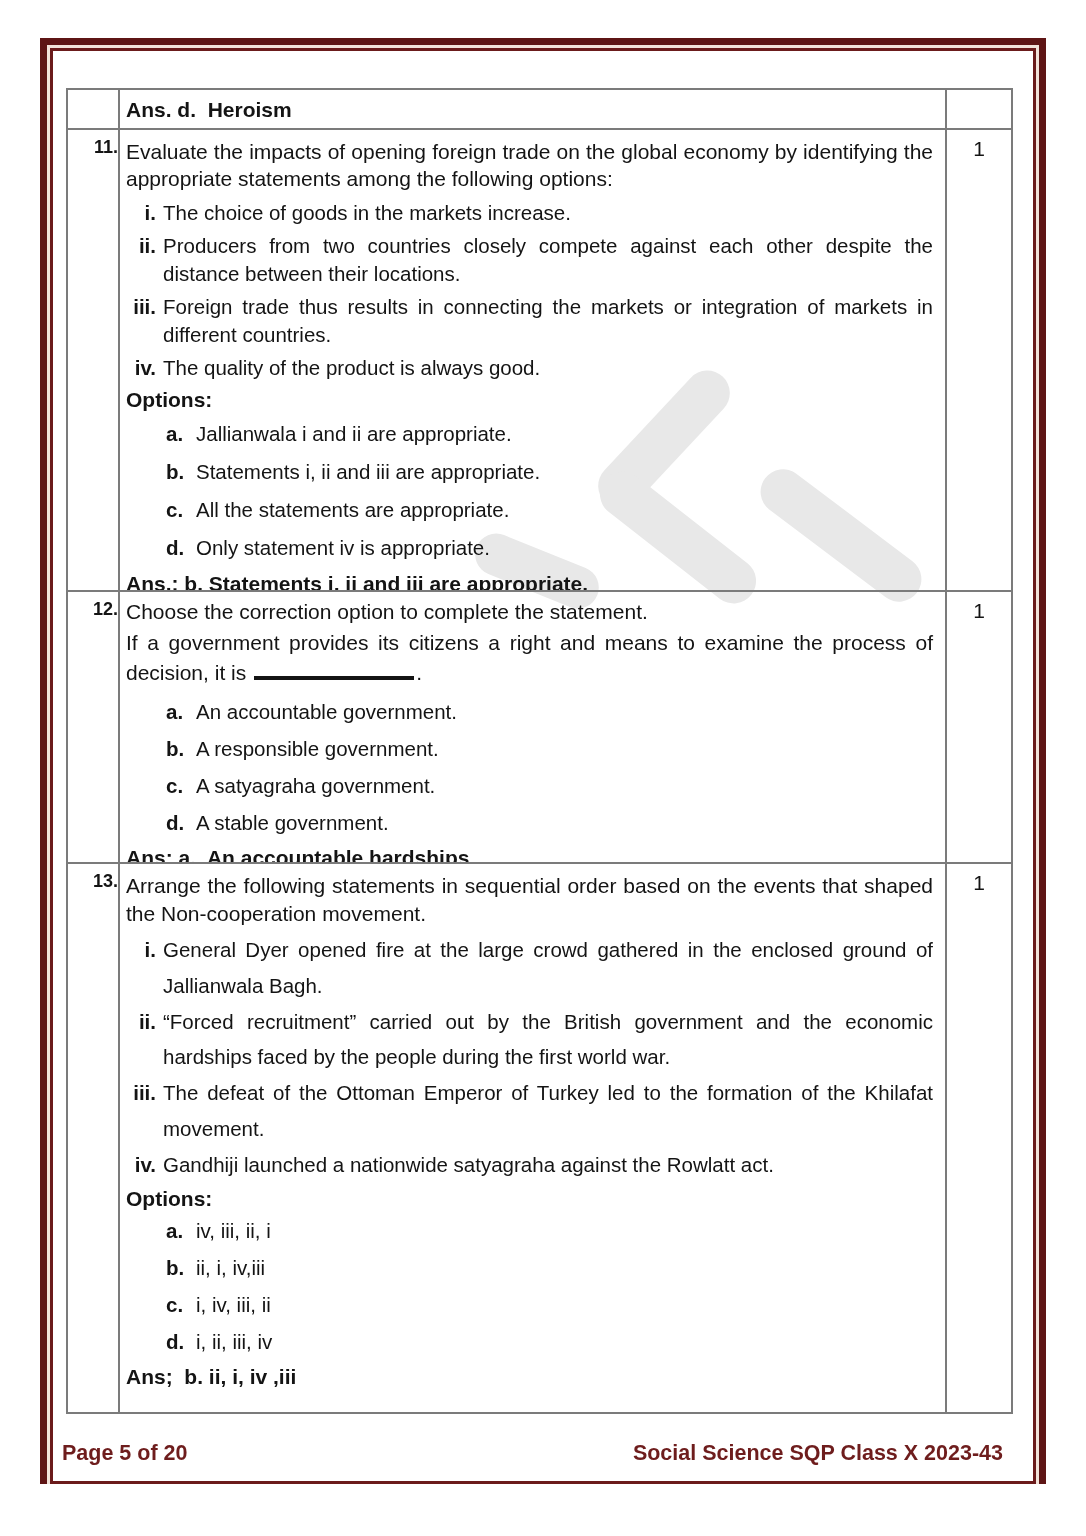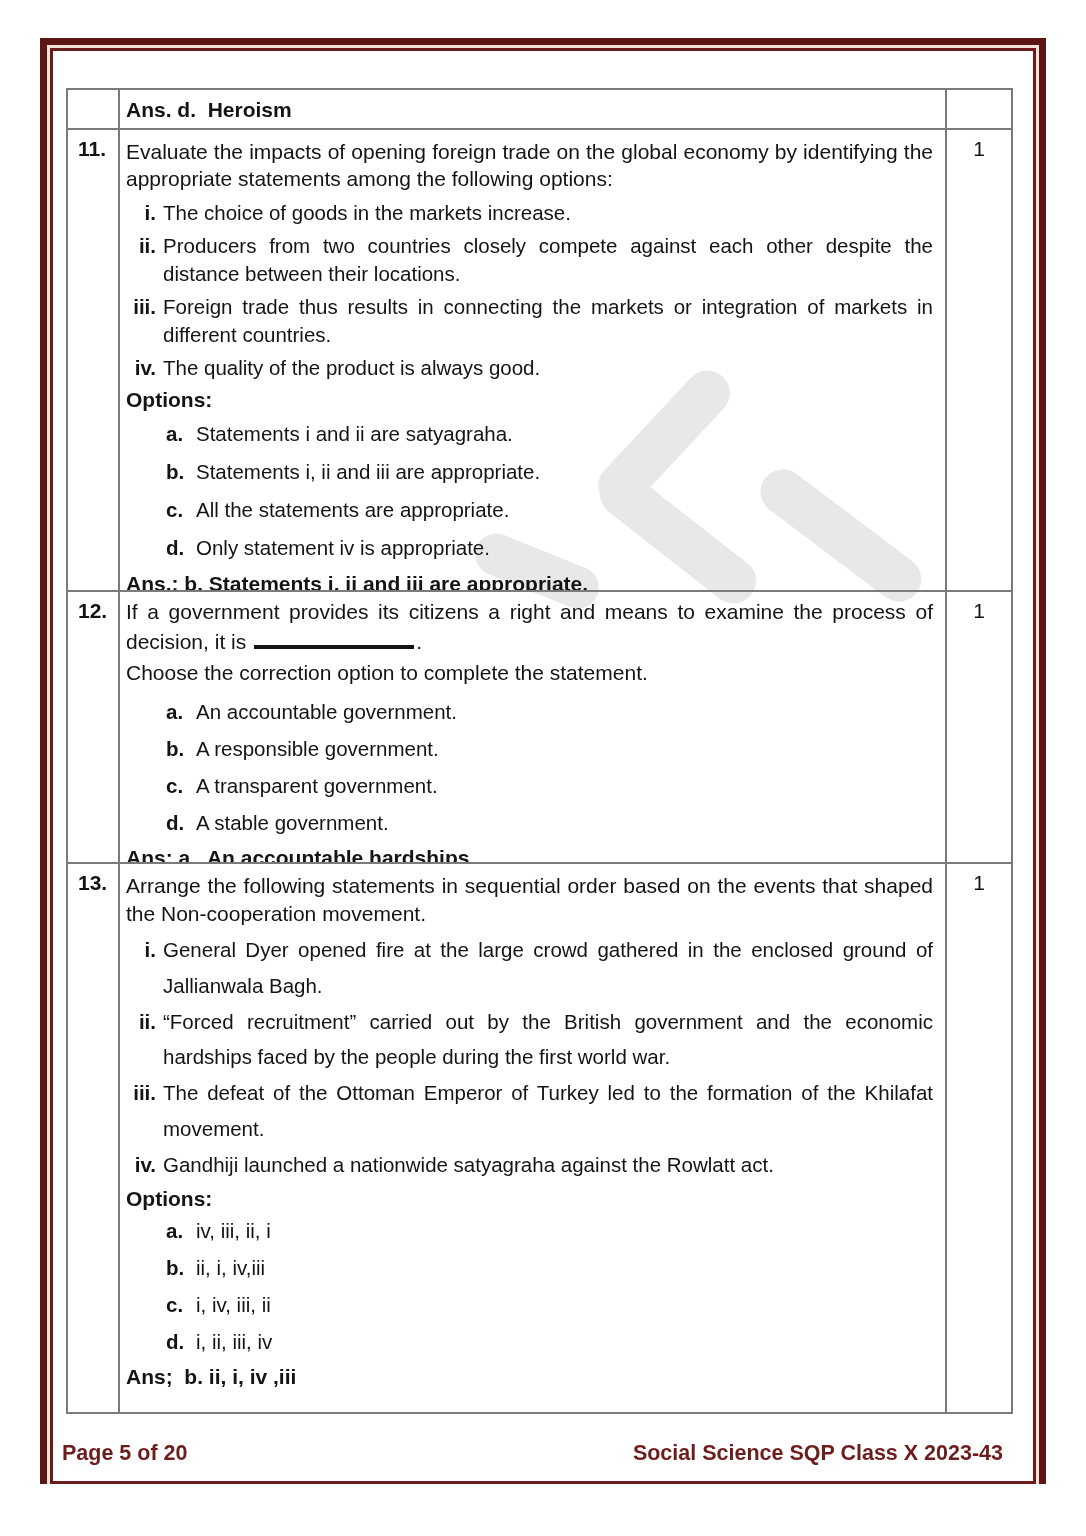--- a/index.html
+++ b/index.html
@@ -21,21 +21,21 @@
 
   
   .qtable{position:absolute;left:66px;top:88px;width:943px;z-index:2;
           border:2px solid #7b7b7b;display:grid;
           grid-template-columns:52px 827px 64px;
           grid-template-rows:40px 462px 272px 548px;}
   .trow{display:contents;}
   .cell{box-sizing:border-box;overflow:hidden;background:transparent;}
   .b-r{border-right:2px solid #7b7b7b;}
   .b-b{border-bottom:2px solid #7b7b7b;}
-  .num{font-weight:bold;font-size:21px;text-align:left;padding-top:7px;padding-left:10px;}
+  .num{font-weight:bold;font-size:18px;text-align:right;padding-top:7px;padding-left:10px;}
   .main{padding:6px 12px 0 6px;}
   .marks{font-size:21px;text-align:center;padding-top:7px;}
 
   p{margin:0;}
   .heading{font-weight:normal;font-size:21px;line-height:1.3;text-align:justify;margin:2px 0 6px 0;}
   .stmt{display:flex;font-size:20.5px;line-height:1.37;margin:0 0 5px 0;}
   .s-label{flex:0 0 30px;text-align:right;font-weight:bold;}
   .s-text{flex:1;margin-left:7px;text-align:justify;}
   .optlabel{font-weight:bold;font-size:21px;margin:6px 0 8px 0;}
   .opt{display:flex;font-size:20.5px;line-height:1.37;margin:0 0 10px 40px;}
@@ -109,21 +109,21 @@
         </div>
         <div class="stmt">
           <span class="s-label">iv.</span>
           <span class="s-text">The quality of the product is always good.</span>
         </div>
 
         <div class="optlabel">Options:</div>
 
         <div class="opt">
           <span class="o-label">a.</span>
-          <span class="o-text">Statements i and ii are satyagraha.</span>
+          <span class="o-text">Jallianwala i and ii are appropriate.</span>
         </div>
         <div class="opt">
           <span class="o-label">b.</span>
           <span class="o-text">Statements i, ii and iii are appropriate.</span>
         </div>
         <div class="opt">
           <span class="o-label">c.</span>
           <span class="o-text">All the statements are appropriate.</span>
         </div>
         <div class="opt">
@@ -132,36 +132,36 @@
         </div>
 
         <div class="answer">Ans.: b. Statements i, ii and iii are appropriate.</div>
       </div>
       <div class="cell marks b-b">1</div>
     </div>
 
     <div class="trow">
       <div class="cell num b-r b-b">12.</div>
       <div class="cell main b-r b-b q12">
+        <p class="heading">Choose the correction option to complete the statement.</p>
         <p class="heading">
           <span>If a government provides its citizens a right and means to examine the process of decision, it is</span><span class="blank"></span><span>.</span>
         </p>
-        <p class="heading">Choose the correction option to complete the statement.</p>
 
         <div class="opt" style="margin-top:10px;">
           <span class="o-label">a.</span>
           <span class="o-text">An accountable government.</span>
         </div>
         <div class="opt">
           <span class="o-label">b.</span>
           <span class="o-text">A responsible government.</span>
         </div>
         <div class="opt">
           <span class="o-label">c.</span>
-          <span class="o-text">A transparent government.</span>
+          <span class="o-text">A satyagraha government.</span>
         </div>
         <div class="opt">
           <span class="o-label">d.</span>
           <span class="o-text">A stable government.</span>
         </div>
 
         <div class="answer">Ans: a.  An accountable hardships</div>
       </div>
       <div class="cell marks b-b">1</div>
     </div>

